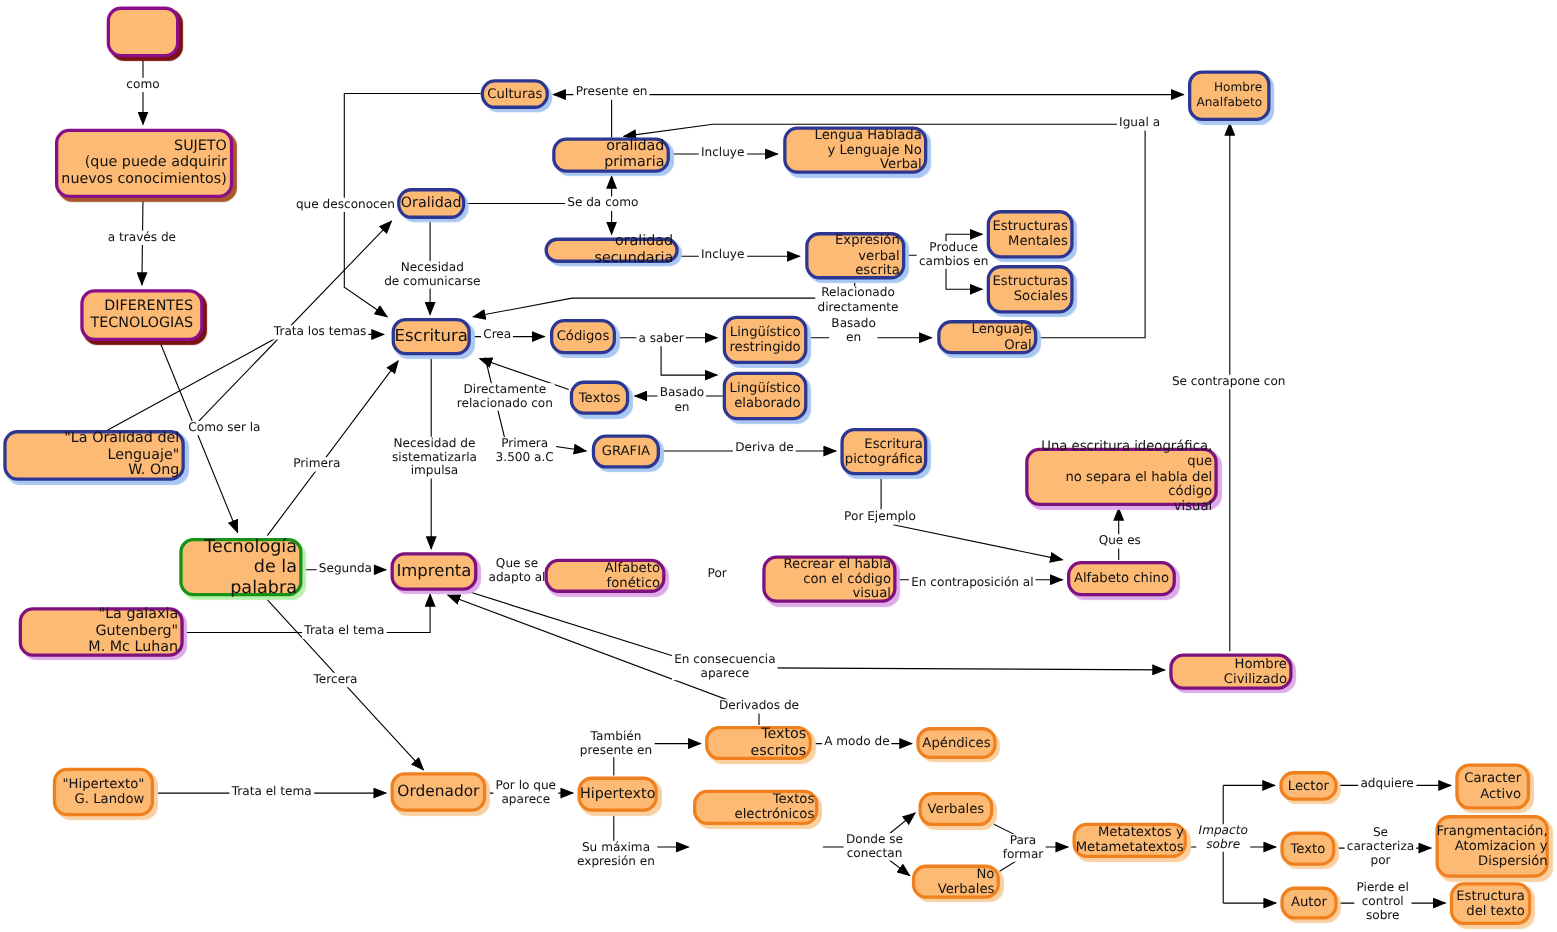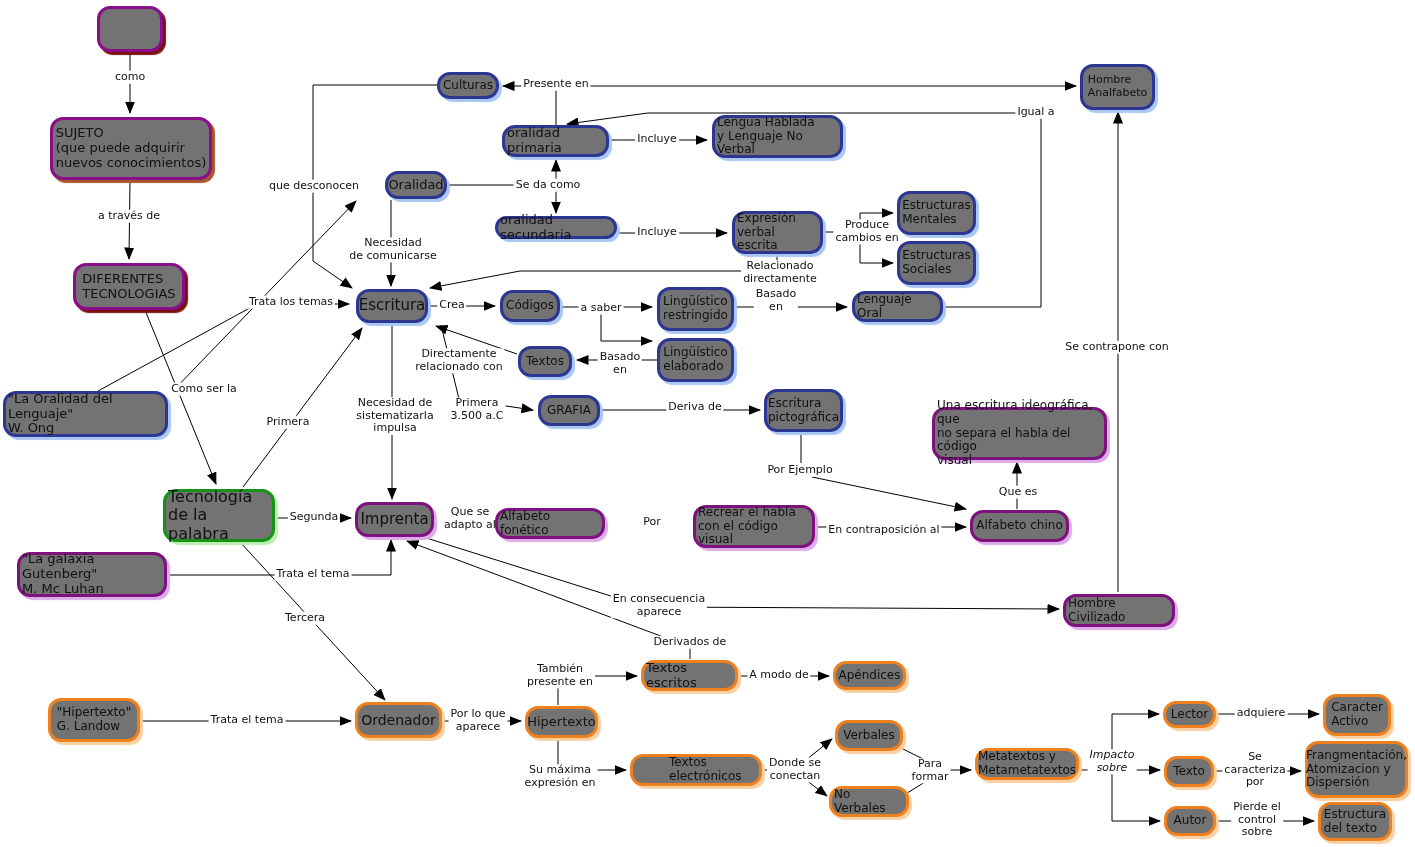--- a/index.html
+++ b/index.html
@@ -8,22 +8,22 @@
     font-family:"DejaVu Sans","Liberation Sans",sans-serif;overflow:hidden;
   }
   #wires{position:absolute;left:0;top:0;width:1415px;height:847px;z-index:1;}
   .edge-label{
     position:absolute;z-index:2;transform:translate(-50%,-50%);
     background:#ffffff;color:#111111;font-size:11px;line-height:1.15;
     text-align:center;white-space:pre-line;padding:0 2px;
   }
   .node{
     position:absolute;z-index:3;box-sizing:border-box;
-    background:#737373;border-style:solid;border-width:3.5px;border-radius:13px;
-    display:flex;align-items:center;justify-content:center;text-align:left;
+    background:#fdba74;border-style:solid;border-width:3.5px;border-radius:13px;
+    display:flex;align-items:center;justify-content:center;text-align:right;
     color:#111111;line-height:1.15;white-space:pre-line;padding:1px 2px;
     cursor:pointer;
   }
 </style>
 </head>
 <body>
 
 <div id="canvas">
   <svg id="wires" viewBox="0 0 1415 847" xmlns="http://www.w3.org/2000/svg">
     <defs>
@@ -162,21 +162,21 @@
     <div class="node" style="left: 97px; top: 6px; width: 66px; height: 46px; font-size: 12px; border-color: rgb(138, 13, 138); box-shadow: rgb(122, 16, 16) 3px 3px 1px;"></div>
     <div class="node" style="left: 50px; top: 117px; width: 162px; height: 63px; font-size: 13px; border-color: rgb(138, 13, 138); box-shadow: rgb(168, 86, 42) 3px 3px 1px;">SUJETO
 (que puede adquirir
 nuevos conocimientos)</div>
     <div class="node" style="left: 73px; top: 263px; width: 112px; height: 47px; font-size: 13px; border-color: rgb(138, 13, 138); box-shadow: rgb(122, 16, 16) 3px 3px 1px;">DIFERENTES
 TECNOLOGIAS</div>
     <div class="node" style="left: 437px; top: 72px; width: 62px; height: 27px; font-size: 12px; border-color: rgb(45, 55, 146); box-shadow: rgb(169, 199, 243) 3px 3px 1px;">Culturas</div>
     <div class="node" style="left: 502px; top: 125px; width: 107px; height: 32px; font-size: 13px; border-color: rgb(45, 55, 146); box-shadow: rgb(169, 199, 243) 3px 3px 1px;">oralidad primaria</div>
     <div class="node" style="left: 712px; top: 115px; width: 131px; height: 43px; font-size: 12px; border-color: rgb(45, 55, 146); box-shadow: rgb(169, 199, 243) 3px 3px 1px;">Lengua Hablada
 y Lenguaje No Verbal</div>
-    <div class="node" style="left: 361px; top: 171px; width: 62px; height: 28px; font-size: 13px; border-color: rgb(45, 55, 146); box-shadow: rgb(169, 199, 243) 3px 3px 1px; margin-left: 24px;">Oralidad</div>
+    <div class="node" style="left: 361px; top: 171px; width: 62px; height: 28px; font-size: 13px; border-color: rgb(45, 55, 146); box-shadow: rgb(169, 199, 243) 3px 3px 1px;">Oralidad</div>
     <div class="node" style="left: 495px; top: 216px; width: 122px; height: 23px; font-size: 13px; border-color: rgb(45, 55, 146); box-shadow: rgb(169, 199, 243) 3px 3px 1px;">oralidad secundaria</div>
     <div class="node" style="left: 732px; top: 211px; width: 91px; height: 43px; font-size: 12px; border-color: rgb(45, 55, 146); box-shadow: rgb(169, 199, 243) 3px 3px 1px;">Expresión
 verbal escrita</div>
     <div class="node" style="left: 897px; top: 191px; width: 79px; height: 44px; font-size: 12px; border-color: rgb(45, 55, 146); box-shadow: rgb(169, 199, 243) 3px 3px 1px;">Estructuras
 Mentales</div>
     <div class="node" style="left: 897px; top: 241px; width: 79px; height: 44px; font-size: 12px; border-color: rgb(45, 55, 146); box-shadow: rgb(169, 199, 243) 3px 3px 1px;">Estructuras
 Sociales</div>
     <div class="node" style="left: 1080px; top: 64px; width: 75px; height: 46px; font-size: 11px; border-color: rgb(45, 55, 146); box-shadow: rgb(169, 199, 243) 3px 3px 1px;">Hombre
 Analfabeto</div>
     <div class="node" style="left: 356px; top: 289px; width: 72px; height: 34px; font-size: 15px; border-color: rgb(45, 55, 146); box-shadow: rgb(169, 199, 243) 3px 3px 1px;">Escritura</div>
@@ -204,21 +204,21 @@
     <div class="node" style="left: 970px; top: 510px; width: 99px; height: 32px; font-size: 12px; border-color: rgb(125, 17, 125); box-shadow: rgb(221, 171, 233) 3px 3px 1px;">Alfabeto chino</div>
     <div class="node" style="left: 17px; top: 552px; width: 150px; height: 45px; font-size: 13px; border-color: rgb(125, 17, 125); box-shadow: rgb(221, 171, 233) 3px 3px 1px;">"La galaxia Gutenberg"
 M. Mc Luhan</div>
     <div class="node" style="left: 1063px; top: 594px; width: 112px; height: 33px; font-size: 12px; border-color: rgb(125, 17, 125); box-shadow: rgb(221, 171, 233) 3px 3px 1px;">Hombre Civilizado</div>
     <div class="node" style="left: 641px; top: 660px; width: 97px; height: 31px; font-size: 13px; border-color: rgb(240, 128, 30); box-shadow: rgb(249, 208, 162) 3px 3px 1px;">Textos escritos</div>
     <div class="node" style="left: 833px; top: 661px; width: 73px; height: 29px; font-size: 12px; border-color: rgb(240, 128, 30); box-shadow: rgb(249, 208, 162) 3px 3px 1px;">Apéndices</div>
     <div class="node" style="left: 525px; top: 706px; width: 73px; height: 32px; font-size: 13px; border-color: rgb(240, 128, 30); box-shadow: rgb(249, 208, 162) 3px 3px 1px;">Hipertexto</div>
     <div class="node" style="left: 355px; top: 702px; width: 87px; height: 36px; font-size: 14px; border-color: rgb(240, 128, 30); box-shadow: rgb(249, 208, 162) 3px 3px 1px;">Ordenador</div>
     <div class="node" style="left: 48px; top: 698px; width: 92px; height: 44px; font-size: 12px; border-color: rgb(240, 128, 30); box-shadow: rgb(249, 208, 162) 3px 3px 1px;">"Hipertexto"
 G. Landow</div>
-    <div class="node" style="left: 630px; top: 754px; width: 132px; height: 32px; font-size: 12px; border-color: rgb(240, 128, 30); box-shadow: rgb(249, 208, 162) 3px 3px 1px; padding-left: 36px;">Textos electrónicos</div>
+    <div class="node" style="left: 630px; top: 718px; width: 114px; height: 32px; font-size: 12px; border-color: rgb(240, 128, 30); box-shadow: rgb(249, 208, 162) 3px 3px 1px; padding-left: 36px;">Textos electrónicos</div>
     <div class="node" style="left: 835px; top: 720px; width: 68px; height: 31px; font-size: 12px; border-color: rgb(240, 128, 30); box-shadow: rgb(249, 208, 162) 3px 3px 1px;">Verbales</div>
     <div class="node" style="left: 829px; top: 786px; width: 80px; height: 31px; font-size: 12px; border-color: rgb(240, 128, 30); box-shadow: rgb(249, 208, 162) 3px 3px 1px;">No Verbales</div>
     <div class="node" style="left: 975px; top: 748px; width: 104px; height: 32px; font-size: 12px; border-color: rgb(240, 128, 30); box-shadow: rgb(249, 208, 162) 3px 3px 1px;">Metatextos y
 Metametatextos</div>
     <div class="node" style="left: 1163px; top: 701px; width: 53px; height: 27px; font-size: 12px; border-color: rgb(240, 128, 30); box-shadow: rgb(249, 208, 162) 3px 3px 1px;">Lector</div>
     <div class="node" style="left: 1164px; top: 756px; width: 50px; height: 31px; font-size: 12px; border-color: rgb(240, 128, 30); box-shadow: rgb(249, 208, 162) 3px 3px 1px;">Texto</div>
     <div class="node" style="left: 1164px; top: 806px; width: 52px; height: 30px; font-size: 12px; border-color: rgb(240, 128, 30); box-shadow: rgb(249, 208, 162) 3px 3px 1px;">Autor</div>
     <div class="node" style="left: 1323px; top: 694px; width: 68px; height: 42px; font-size: 12px; border-color: rgb(240, 128, 30); box-shadow: rgb(249, 208, 162) 3px 3px 1px;">Caracter
 Activo</div>
     <div class="node" style="left: 1305px; top: 741px; width: 103px; height: 57px; font-size: 12px; border-color: rgb(240, 128, 30); box-shadow: rgb(249, 208, 162) 3px 3px 1px;">Frangmentación,

